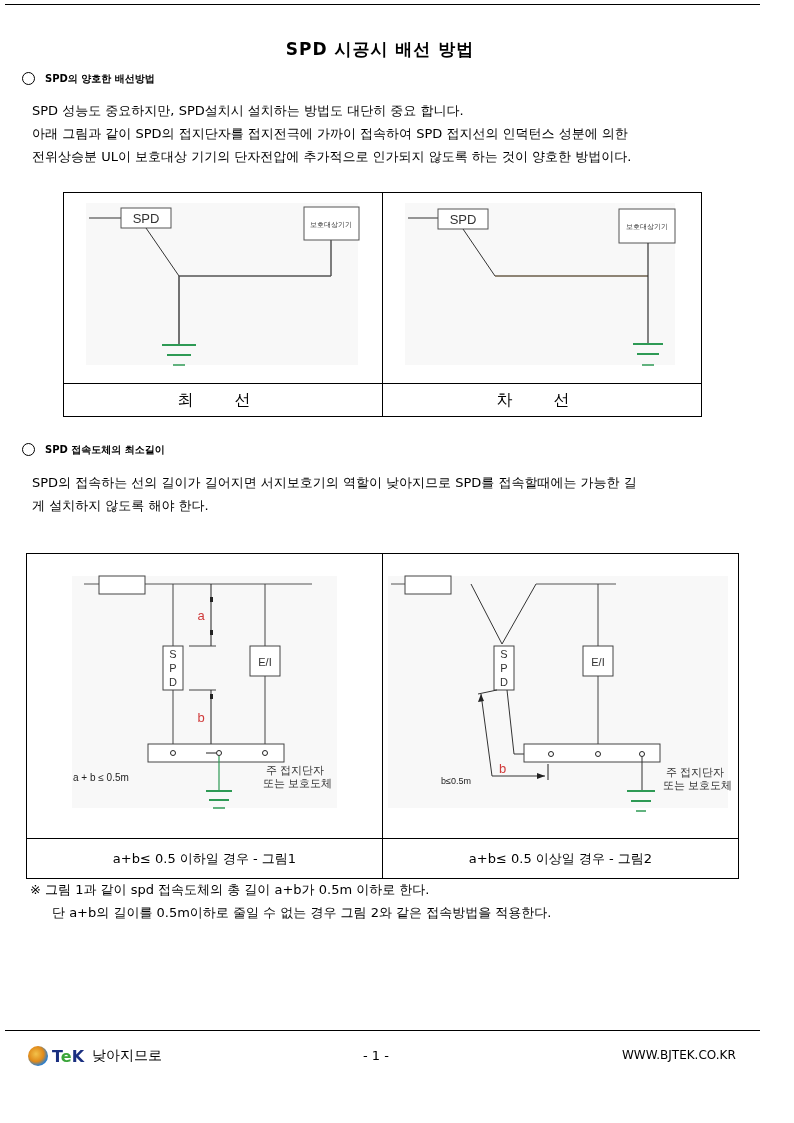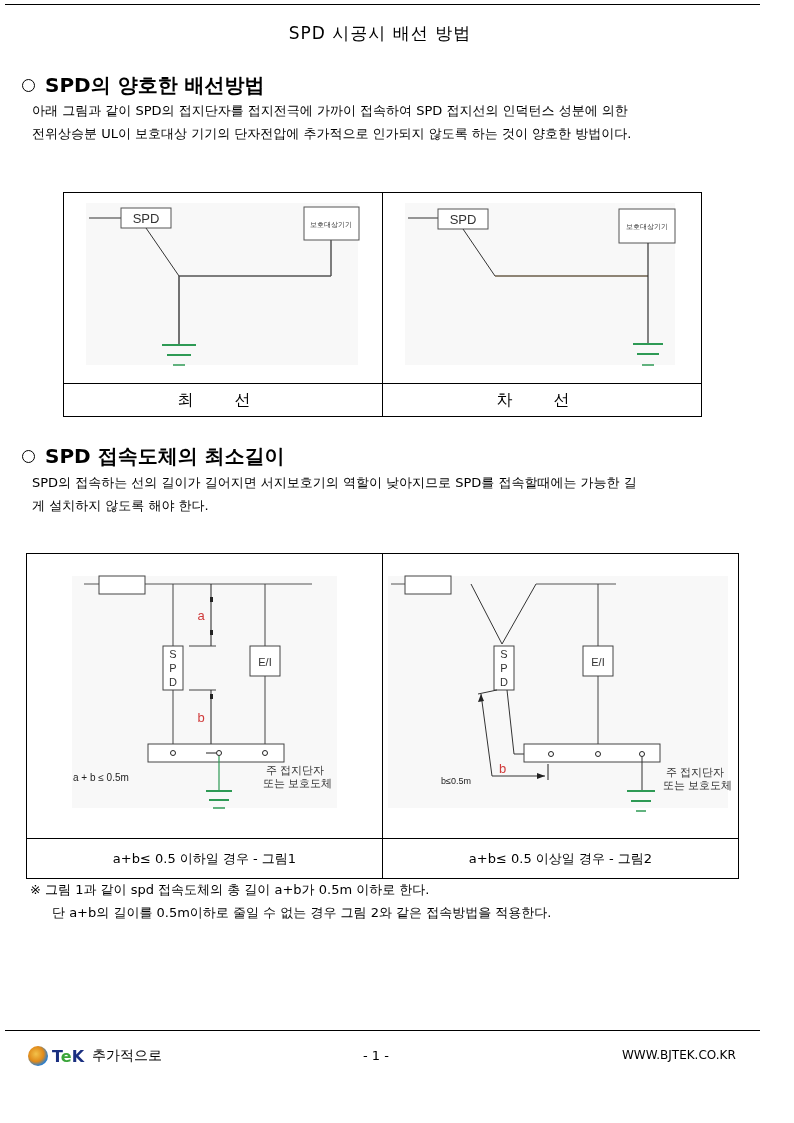--- a/index.html
+++ b/index.html
@@ -1,21 +1,21 @@
 <!DOCTYPE html>
 <html><head>
 <meta charset="utf-8">
 <style>
   html, body { margin: 0; padding: 0; background: #ffffff; }
   body { width: 794px; height: 1123px; position: relative; overflow: hidden;
          font-family: "DejaVu Sans", "Liberation Sans", sans-serif; color: #000; }
   .rule { position: absolute; left: 5px; width: 755px; height: 1px; background: #000; }
-  .title { position: absolute; top: 22px; left: 0; width: 760px; text-align: center;
-           font-size: 17px; font-weight: normal; letter-spacing: 1px; }
-  .section-head { position: absolute; left: 22px; font-size: 20px; font-weight: bold; display: flex; align-items: center; }
+  .title { position: absolute; top: 38px; left: 0; width: 760px; text-align: center;
+           font-size: 17px; font-weight: bold; letter-spacing: 1px; }
+  .section-head { position: absolute; left: 22px; font-size: 10px; font-weight: bold; display: flex; }
   .section-head .circle { display: inline-block; width: 11px; height: 11px; border: 1.3px solid #000; border-radius: 50%; margin-right: 10px; }
   .para { position: absolute; left: 32px; font-size: 13px; line-height: 23px; width: 712px; }
   table.fig { position: absolute; border-collapse: collapse; }
   table.fig td { border: 1px solid #000; padding: 0; vertical-align: middle; }
   .cap { text-align: center; font-size: 13px; }
   .cap.spaced { letter-spacing: 18px; font-size: 16px; }
   .dots { background-color: #fbfbfb;
           background-image: radial-gradient(#e2e2e2 0.6px, transparent 0.7px);
           background-size: 4px 4px; }
   svg text { font-family: "Liberation Sans", sans-serif; }
@@ -33,20 +33,21 @@
 
 <div class="rule" style="top:4px;"></div>
 
 <div class="title">SPD 시공시 배선 방법</div>
 
 <div class="section-head" style="top:72px;">
   <span class="circle"></span>
   <span>SPD의 양호한 배선방법</span>
 </div>
 <div class="para" style="top:99px;">
+  <div>SPD 성능도 중요하지만, SPD설치시 설치하는 방법도 대단히 중요 합니다.</div>
   <div>아래 그림과 같이 SPD의 접지단자를 접지전극에 가까이 접속하여 SPD 접지선의 인덕턴스 성분에 의한</div>
   <div>전위상승분 UL이 보호대상 기기의 단자전압에 추가적으로 인가되지 않도록 하는 것이 양호한 방법이다.</div>
 </div>
 
 <table class="fig" style="left:63px; top:192px; width:637px;padding-left:44px;">
   <tbody>
       <tr style="height:186px;">
     <td style="width:318px;">
       <svg width="318" height="186">
         <rect x="22" y="10" width="272" height="162" class="dots" fill="#f8f8f8"></rect>
@@ -200,16 +201,16 @@
   </table>
 
 <div class="note" style="top:878px;">※ 그림 1과 같이 spd 접속도체의 총 길이 a+b가 0.5m 이하로 한다.</div>
 <div class="note" style="top:901px; left:52px;">단 a+b의 길이를 0.5m이하로 줄일 수 없는 경우 그림 2와 같은 접속방법을 적용한다.</div>
 
 <div class="rule" style="top:1030px;"></div>
 
 <div class="logo">
   <span class="globe"></span>
   <span class="tek">T<span class="e">e</span>K</span>
-  <span class="kname">추가적으로</span>
+  <span class="kname">낮아지므로</span>
 </div>
 <div class="footer" style="left:363px;">- 1 -</div>
 <div class="footer" style="left:622px; font-size:12px;">WWW.BJTEK.CO.KR</div>
 
 </body></html>

